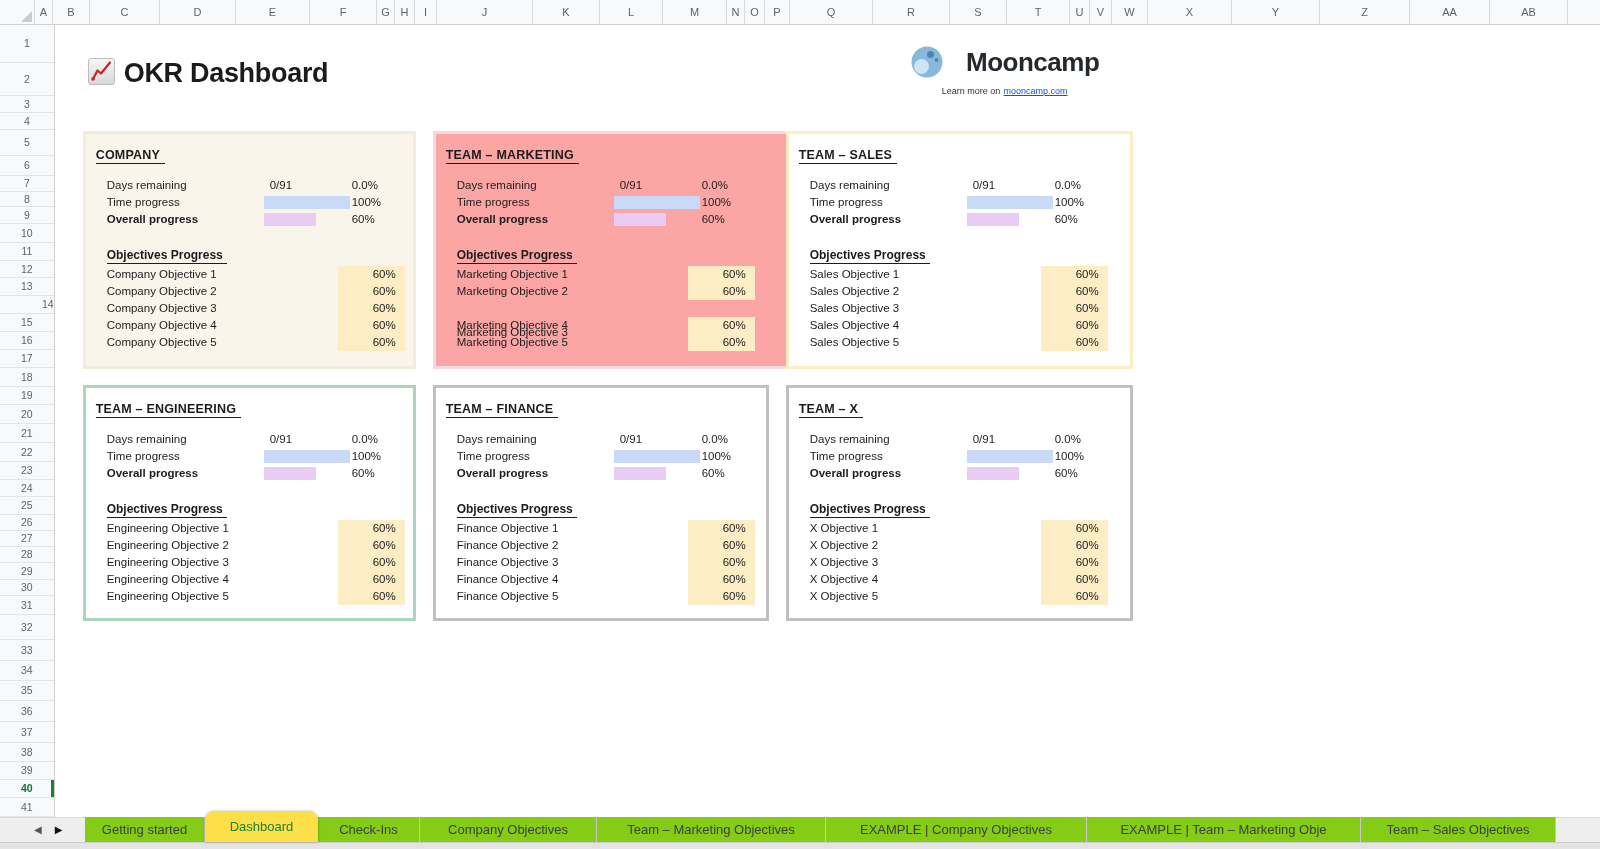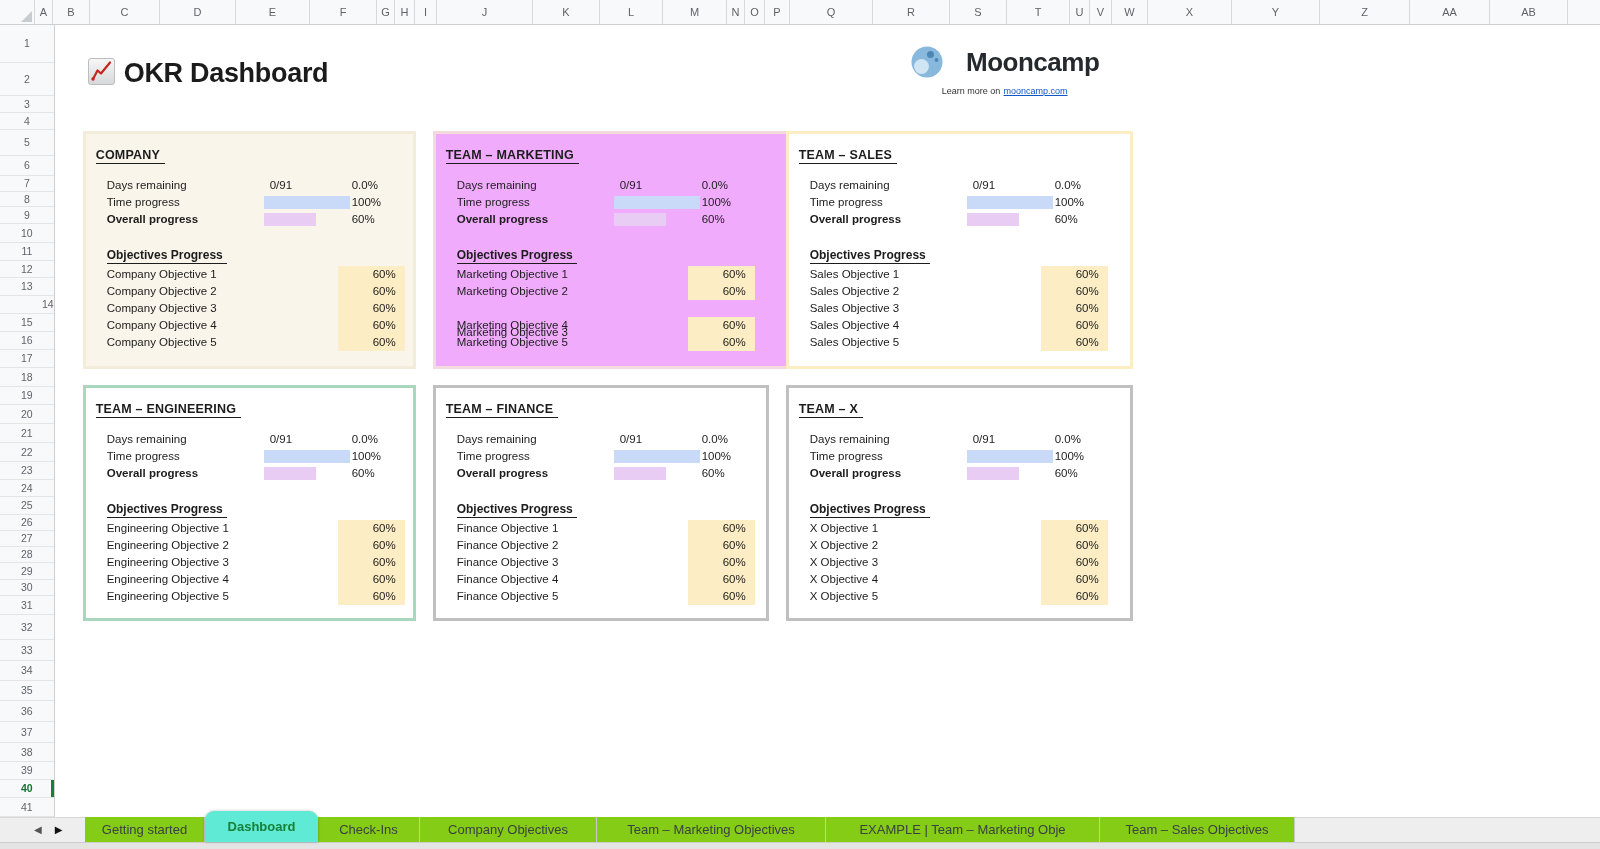--- a/index.html
+++ b/index.html
@@ -78,21 +78,21 @@
   #tab-arrows span{ font-size:10px; line-height:1; cursor:pointer; }
   #arrow-left{ color:#555; }
   #arrow-right{ color:#111; }
   #tabs{ display:flex; height:25px; align-items:flex-end; }
   .tab{
     flex:0 0 auto; height:25px; line-height:25px; text-align:center;
     font-size:13px; color:#3c4043; border-right:1px solid #c8c8c8;
     white-space:nowrap; overflow:hidden; cursor:pointer; background:#84cc16;
   }
   .tab.active{
-    height:31px; line-height:31px; background:#5eead4; font-weight:bold;
+    height:31px; line-height:31px; background:#fde047; font-weight:normal;
     border-right:none; border-radius:9px 9px 0 0;
     box-shadow:0 0 3px rgba(0,0,0,0.28); position:relative; z-index:2;
   }
   #tabstrip{
     position:absolute; left:0; top:842px; width:1600px; height:7px;
     background:#e4e4e4; border-top:1px solid #cdcdcd;
   }
 </style>
 </head>
 <body>
@@ -241,21 +241,21 @@
           </div>
           <div class="obj-row" style="top: 183px;">
             <div class="obj-name">Company Objective 4</div>
             <div class="obj-cell" style="background: rgb(252, 237, 197);">60%</div>
           </div>
           <div class="obj-row" style="top: 200px;">
             <div class="obj-name">Company Objective 5</div>
             <div class="obj-cell" style="background: rgb(252, 237, 197);">60%</div>
           </div>
         </div>
-        <div class="card" style="left: 378px; top: 106px; width: 400px; height: 238px; background: #f0abfc; border: 3px solid rgb(244, 217, 222);">
+        <div class="card" style="left: 378px; top: 106px; width: 400px; height: 238px; background: #fca5a5; border: 3px solid rgb(244, 217, 222);">
           <div class="card-title">TEAM – MARKETING</div>
           <div class="stat-label" style="top: 44px;">Days remaining</div>
           <div class="stat-value" style="top: 44px;">0/91</div>
           <div class="stat-pct" style="top: 44px;">0.0%</div>
           <div class="stat-label" style="top: 61px;">Time progress</div>
           <div class="bar" style="top: 62px; width: 86px; background: rgb(201, 218, 248);"></div>
           <div class="stat-pct" style="top: 61px;">100%</div>
           <div class="stat-label bold" style="top: 78px;">Overall progress</div>
           <div class="bar" style="top: 79px; width: 52px; background: rgb(233, 204, 244);"></div>
           <div class="stat-pct" style="top: 78px;">60%</div>
@@ -420,19 +420,20 @@
     <div id="tab-arrows">
       <span id="arrow-left">◀</span>
       <span id="arrow-right">▶</span>
     </div>
     <div id="tabs">
         <div class="tab" style="width: 120px;">Getting started</div>
         <div class="tab active" style="width: 113px; color: rgb(24, 128, 56);">Dashboard</div>
         <div class="tab" style="width: 102px;">Check-Ins</div>
         <div class="tab" style="width: 177px;">Company Objectives</div>
         <div class="tab" style="width: 229px;">Team – Marketing Objectives</div>
+        <div class="tab" style="width: 261px;">EXAMPLE | Company Objectives</div>
         <div class="tab" style="width: 274px;">EXAMPLE | Team – Marketing Obje</div>
         <div class="tab" style="width: 195px;">Team – Sales Objectives</div>
       </div>
   </div>
   <div id="tabstrip"></div>
 
 </div>
 
 </body></html>

